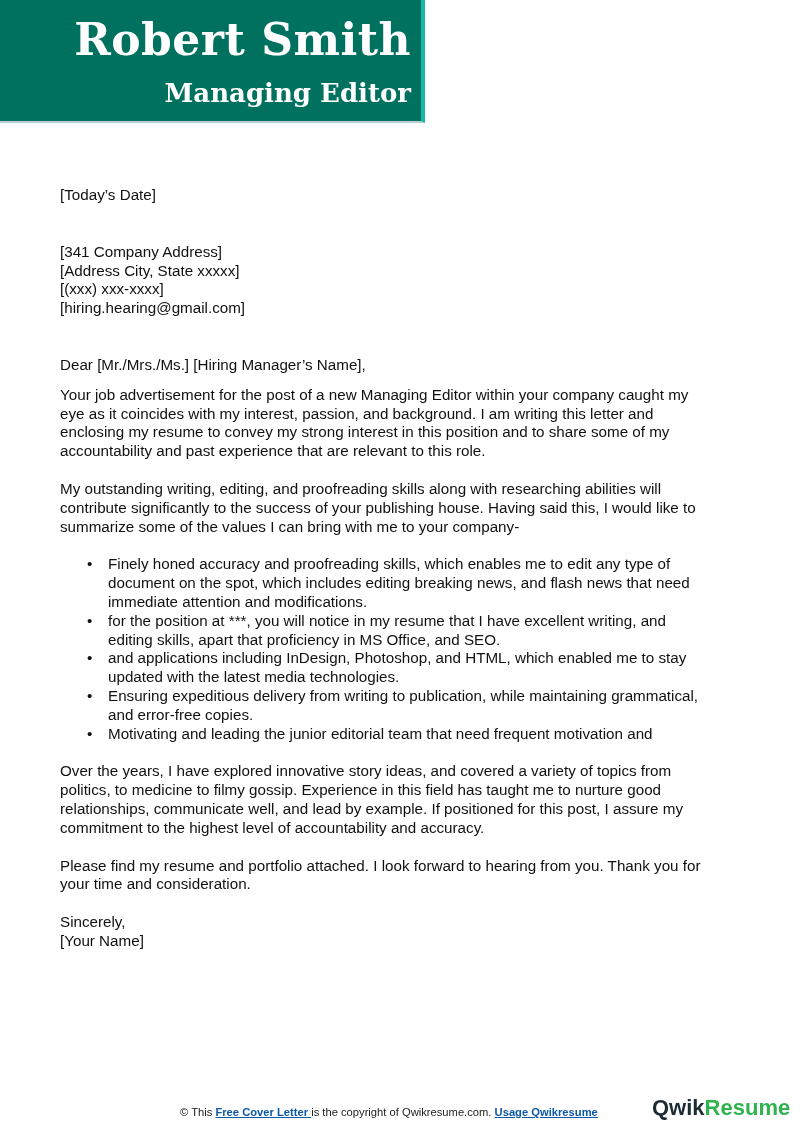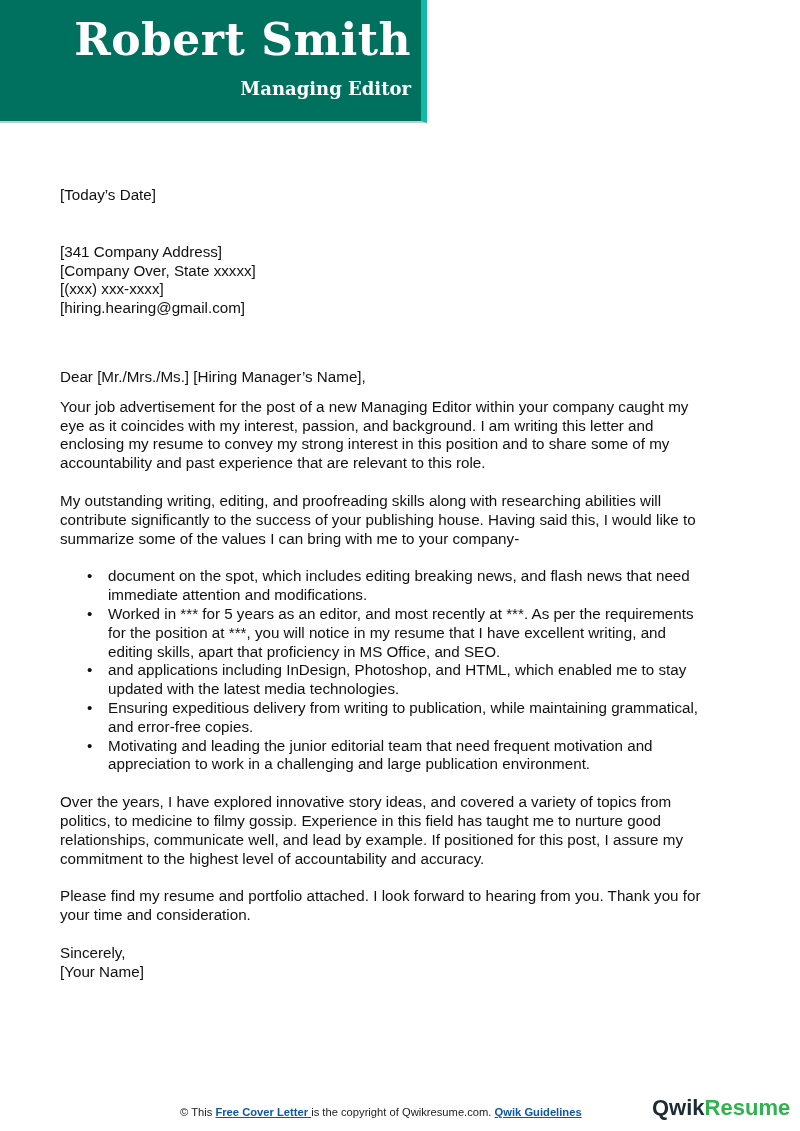--- a/index.html
+++ b/index.html
@@ -1,28 +1,28 @@
 <!DOCTYPE html>
 <html><head>
 <meta charset="utf-8">
 <style>
   html, body { margin:0; padding:0; background:#ffffff; }
   body { width:800px; height:1131px; position:relative; overflow:hidden;
          font-family:"Liberation Sans", sans-serif; color:#111; }
   .header-box { position:absolute; left:0; top:0; width:421px; height:121px;
-                background:#00705f; border-right:6px solid #14b8a6; border-bottom:2px solid #b9cfd6; }
+                background:#00705f; border-right:4px solid #14b8a6; border-bottom:2px solid #b9cfd6; }
   .hdr-name { position:absolute; right:10px; top:14px; font-family:"DejaVu Serif", serif;
               font-weight:bold; font-size:44px; color:#fff; letter-spacing:0.5px; white-space:nowrap; }
   .hdr-title { position:absolute; right:10px; top:78px; font-family:"DejaVu Serif", serif;
-               font-weight:bold; font-size:18px; color:#fff; white-space:nowrap; }
+               font-weight:bold; font-size:26px; color:#fff; white-space:nowrap; }
   .doc { position:absolute; left:60px; top:186px; width:700px; font-size:15.2px; line-height:18.8px; }
   .line { display:block; white-space:nowrap; }
   .p { margin:0; }
   .date { margin-bottom:38px; }
-  .addr { margin-bottom:50px; }
+  .addr { margin-bottom:38px; }
   .salute { margin-bottom:11px; }
   .para { margin-bottom:19px; }
   ul.bullets { margin:0 0 19px 0; padding:0; list-style:none; }
   ul.bullets li { position:relative; padding-left:48px; }
   ul.bullets li .dot { position:absolute; left:27px; top:0; }
   .footer { position:absolute; left:180px; top:1106px; font-size:11.2px; color:#222; white-space:nowrap; }
   .footer a { color:#0b57a8; text-decoration:underline; font-weight:bold; }
   .logo { position:absolute; left:652px; top:1095px; font-size:22px; font-weight:bold; white-space:nowrap; }
   .logo .qwik { color:#1d2b35; }
   .logo .resume { color:#2fb34f; }
@@ -35,21 +35,21 @@
   <div class="hdr-title">Managing Editor</div>
 </div>
 
 <div class="doc">
   <div class="p date">
     <span class="line">[Today’s Date]</span>
   </div>
 
   <div class="p addr">
     <span class="line">[341 Company Address]</span>
-    <span class="line">[Company Over, State xxxxx]</span>
+    <span class="line">[Address City, State xxxxx]</span>
     <span class="line">[(xxx) xxx-xxxx]</span>
     <span class="line">[hiring.hearing@gmail.com]</span>
   </div>
 
   <div class="p salute">
     <span class="line">Dear [Mr./Mrs./Ms.] [Hiring Manager’s Name],</span>
   </div>
 
   <div class="p para">
     <span class="line">Your job advertisement for the post of a new Managing Editor within your company caught my</span>
@@ -60,43 +60,42 @@
 
   <div class="p para">
     <span class="line">My outstanding writing, editing, and proofreading skills along with researching abilities will</span>
     <span class="line">contribute significantly to the success of your publishing house. Having said this, I would like to</span>
     <span class="line">summarize some of the values I can bring with me to your company-</span>
   </div>
 
   <ul class="bullets">
     <li>
       <span class="dot">•</span>
+      <span class="line">Finely honed accuracy and proofreading skills, which enables me to edit any type of</span>
       <span class="line">document on the spot, which includes editing breaking news, and flash news that need</span>
       <span class="line">immediate attention and modifications.</span>
     </li>
     <li>
       <span class="dot">•</span>
-      <span class="line">Worked in *** for 5 years as an editor, and most recently at ***. As per the requirements</span>
       <span class="line">for the position at ***, you will notice in my resume that I have excellent writing, and</span>
       <span class="line">editing skills, apart that proficiency in MS Office, and SEO.</span>
     </li>
     <li>
       <span class="dot">•</span>
       <span class="line">and applications including InDesign, Photoshop, and HTML, which enabled me to stay</span>
       <span class="line">updated with the latest media technologies.</span>
     </li>
     <li>
       <span class="dot">•</span>
       <span class="line">Ensuring expeditious delivery from writing to publication, while maintaining grammatical,</span>
       <span class="line">and error-free copies.</span>
     </li>
     <li>
       <span class="dot">•</span>
       <span class="line">Motivating and leading the junior editorial team that need frequent motivation and</span>
-      <span class="line">appreciation to work in a challenging and large publication environment.</span>
     </li>
   </ul>
 
   <div class="p para">
     <span class="line">Over the years, I have explored innovative story ideas, and covered a variety of topics from</span>
     <span class="line">politics, to medicine to filmy gossip. Experience in this field has taught me to nurture good</span>
     <span class="line">relationships, communicate well, and lead by example.  If positioned for this post, I assure my</span>
     <span class="line">commitment to the highest level of accountability and accuracy.</span>
   </div>
 
@@ -105,18 +104,18 @@
     <span class="line">your time and consideration.</span>
   </div>
 
   <div class="p">
     <span class="line">Sincerely,</span>
     <span class="line">[Your Name]</span>
   </div>
 </div>
 
 <div class="footer">
-  <span>© This </span><a>Free Cover Letter </a><span> is the copyright of Qwikresume.com. </span><a>Qwik Guidelines</a>
+  <span>© This </span><a>Free Cover Letter </a><span> is the copyright of Qwikresume.com. </span><a>Usage Qwikresume</a>
 </div>
 
 <div class="logo">
   <span class="qwik">Qwik</span><span class="resume">Resume</span>
 </div>
 
 </body></html>

